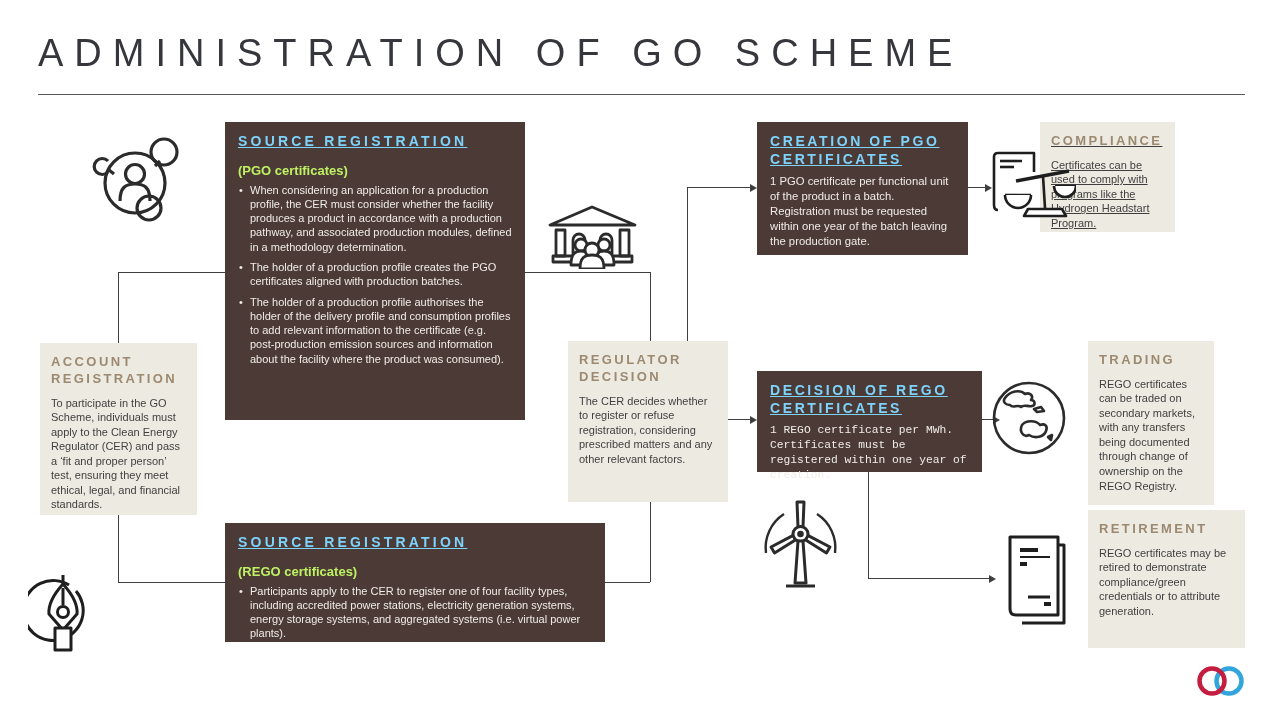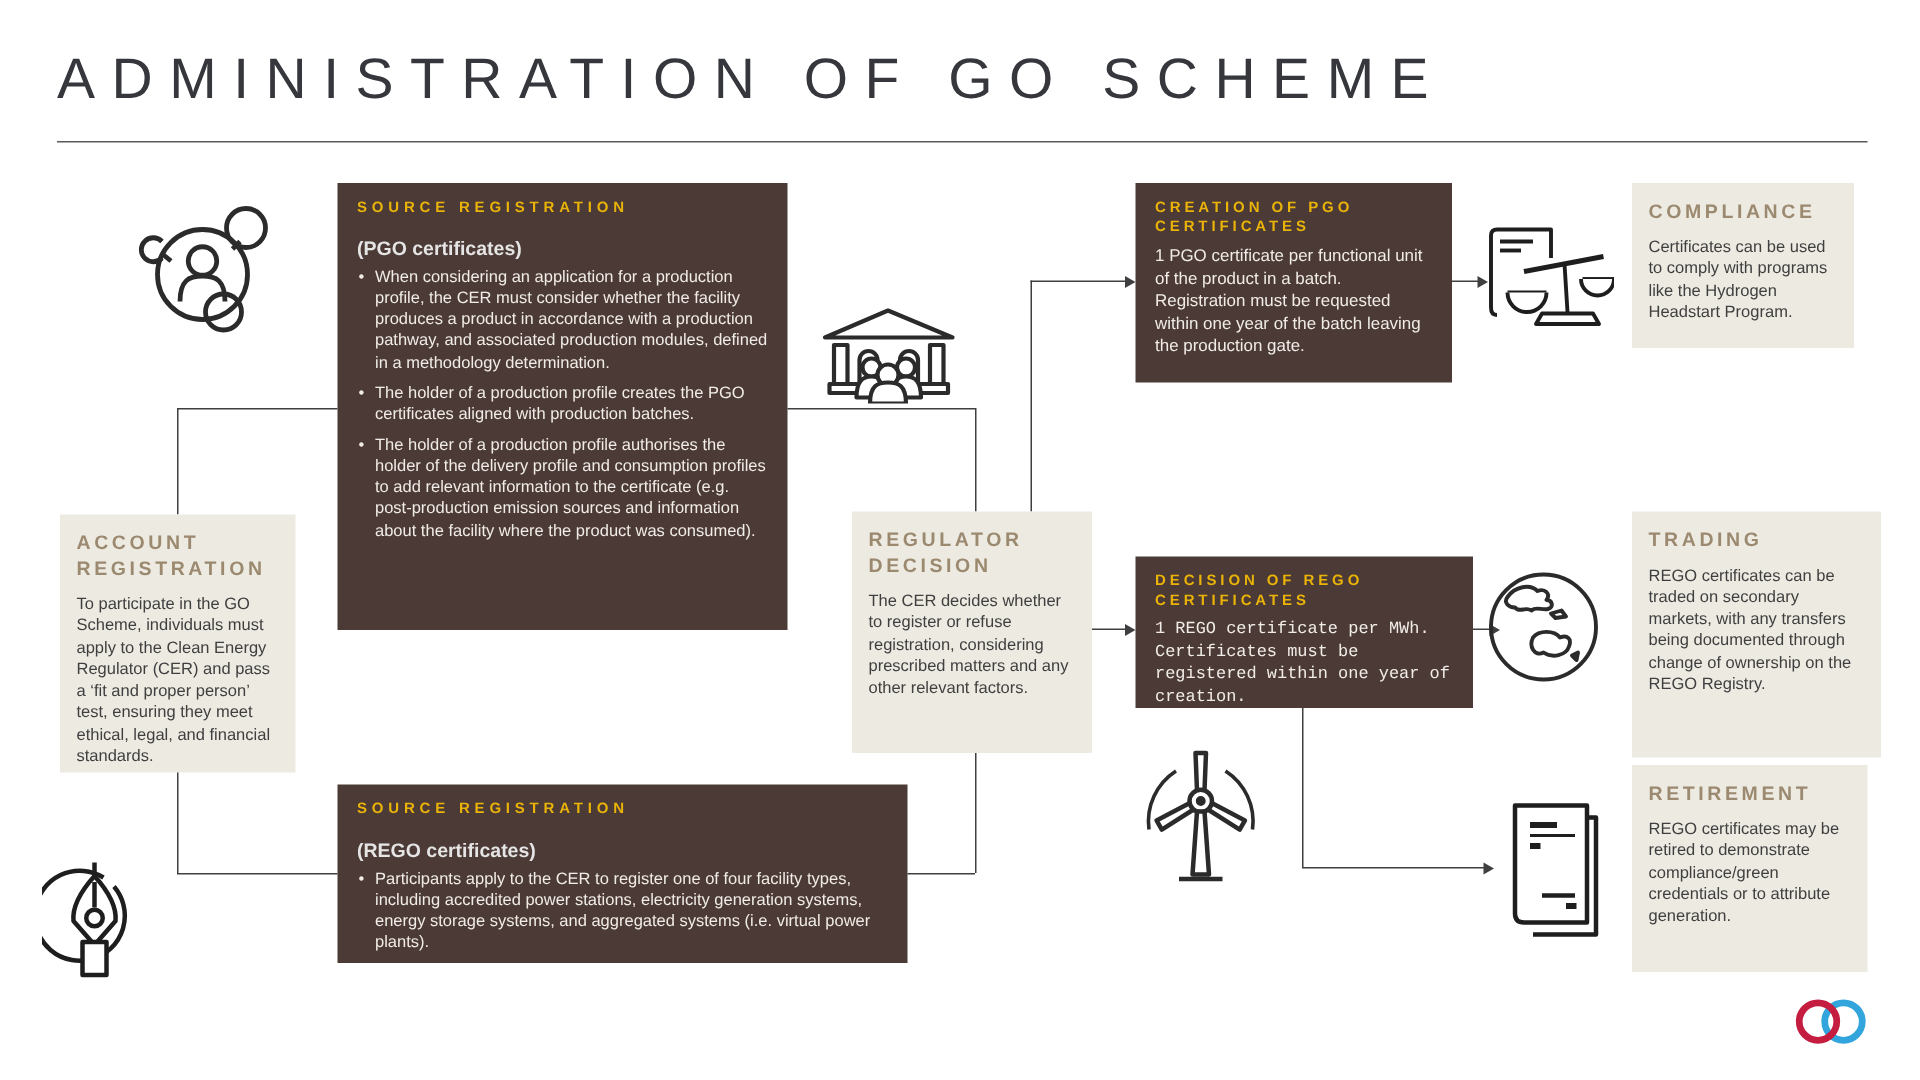--- a/index.html
+++ b/index.html
@@ -16,24 +16,24 @@
   }
   .title-rule {
     position:absolute; left:38px; top:94px; width:1207px; height:1px;
     background:#5a5a5a;
   }
   
   .box { position:absolute; }
   .box.dark  { background:#4b3a35; color:#f3efeb; padding:11px 13px; }
   .box.light { background:#edeae2; color:#3f3f3f; padding:11px 11px; }
   .dark-head {
-    font-size:10px; font-weight:bold; letter-spacing:3.2px;
-    color:#eab308; line-height:1.25; margin-bottom:6px;
-  }
-  .sub-head { font-size:13px; font-weight:bold; color:#e5e5e5; margin-bottom:5px;margin-top:12px; }
+    font-size:14px; font-weight:bold; letter-spacing:3.2px;
+    color:#7dd3fc; line-height:1.25; margin-bottom:6px;text-decoration:underline;
+  }
+  .sub-head { font-size:13px; font-weight:bold; color:#bef264; margin-bottom:5px;margin-top:12px; }
   .light-head {
     font-size:13px; font-weight:bold; letter-spacing:2.4px;
     color:#9c8a70; line-height:1.3; margin-bottom:8px;
   }
   .body-txt { font-size:11px; line-height:1.32; }
   .dark .body-txt { color:#f1ece7; }
   ul.bullets { list-style:none; }
   ul.bullets li {
     position:relative; padding-left:12px; font-size:11px; line-height:1.3;
     color:#f1ece7; margin-bottom:6px;
@@ -110,26 +110,26 @@
   <div class="box dark" style="left:757px; top:122px; width:211px; height:133px;">
     <div class="dark-head" style="letter-spacing:2.6px;">CREATION OF PGO CERTIFICATES</div>
     <div class="body-txt" style="font-size:11.3px;">1 PGO certificate per functional unit of the product in a batch. Registration must be requested within one year of the batch leaving the production gate.</div>
   </div>
 
   <div class="box dark" style="left:757px; top:371px; width:225px; height:101px;">
     <div class="dark-head" style="letter-spacing:2.6px;">DECISION OF REGO CERTIFICATES</div>
     <div class="body-txt" style="font-size:11.3px;font-family:Liberation Mono, monospace;">1 REGO certificate per MWh. Certificates must be registered within one year of creation.</div>
   </div>
 
-  <div class="box light" style="left:1088px; top:122px; width:148px; height:110px;">
+  <div class="box light" style="left:1040px; top:122px; width:135px; height:110px;text-decoration:underline;">
     <div class="light-head">COMPLIANCE</div>
     <div class="body-txt">Certificates can be used to comply with programs like the Hydrogen Headstart Program.</div>
   </div>
 
-  <div class="box light" style="left:1088px; top:341px; width:166px; height:164px;">
+  <div class="box light" style="left:1088px; top:341px; width:126px; height:164px;">
     <div class="light-head">TRADING</div>
     <div class="body-txt">REGO certificates can be traded on secondary markets, with any transfers being documented through change of ownership on the REGO Registry.</div>
   </div>
 
   <div class="box light" style="left:1088px; top:510px; width:157px; height:138px;">
     <div class="light-head">RETIREMENT</div>
     <div class="body-txt">REGO certificates may be retired to demonstrate compliance/green credentials or to attribute generation.</div>
   </div>
 
   <div class="icon" style="left:85px; top:128px;">

